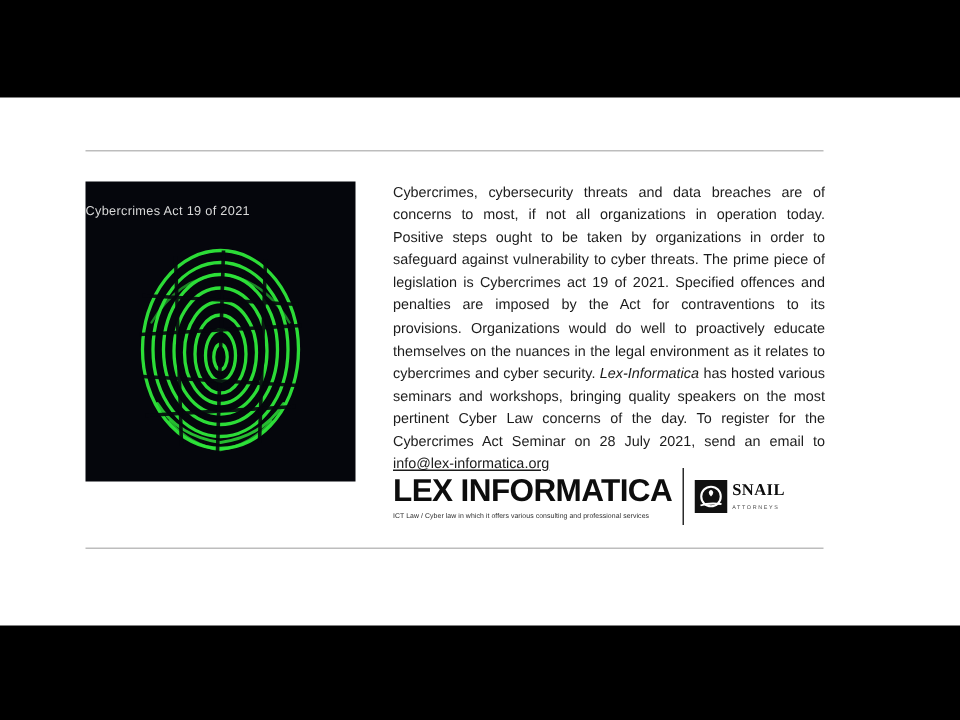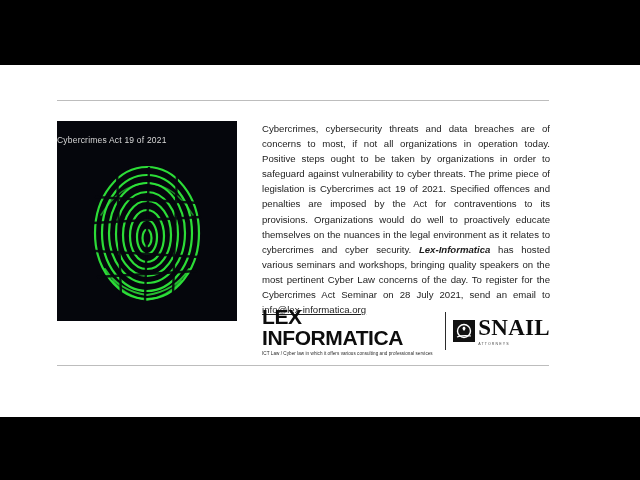--- a/index.html
+++ b/index.html
@@ -102,21 +102,20 @@
   .body-text {
     font-size: 9.6px;
     line-height: 15.1px;
     color: #1c1c1c;
     text-align: justify;
     margin: 0;
     font-family: "Liberation Sans", sans-serif;
   }
   .body-text em {
     font-style: italic;
-    font-weight: bold;
   }
   .body-text a {
     color: #1c1c1c;
     text-decoration: underline;
     margin-top: 12px;
   }
   .logos {
     position: absolute;
     left: 262px;
     top: 245px;
@@ -161,21 +160,21 @@
     height: 22px;
     margin-right: 3px;
     flex: none;
   }
   .snail-text {
     display: flex;
     flex-direction: column;
     justify-content: center;
   }
   .snail-name {
-    font-size: 23px;
+    font-size: 11px;
     font-weight: bold;
     letter-spacing: 0.3px;
     color: #0d0d0d;
     line-height: 1;
     font-family: "Liberation Serif", serif;
   }
   .snail-tag {
     font-size: 3.6px;
     letter-spacing: 1.1px;
     color: #4a4a4a;

